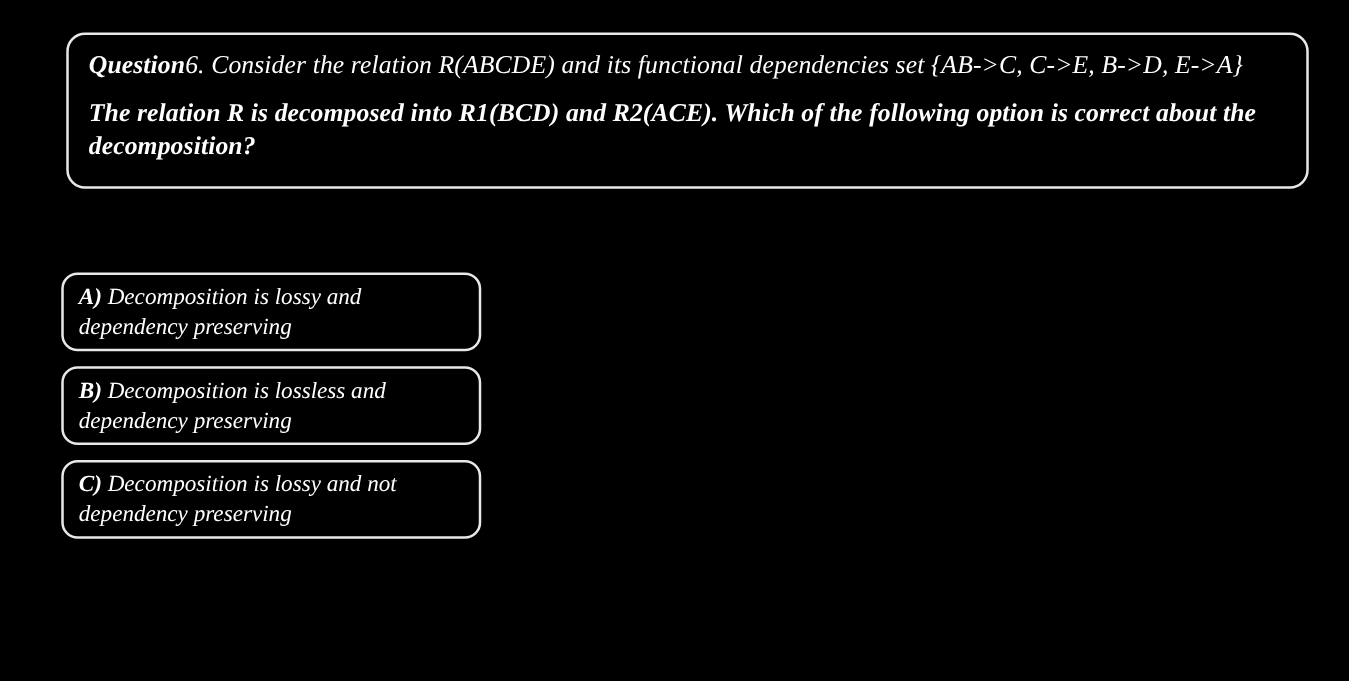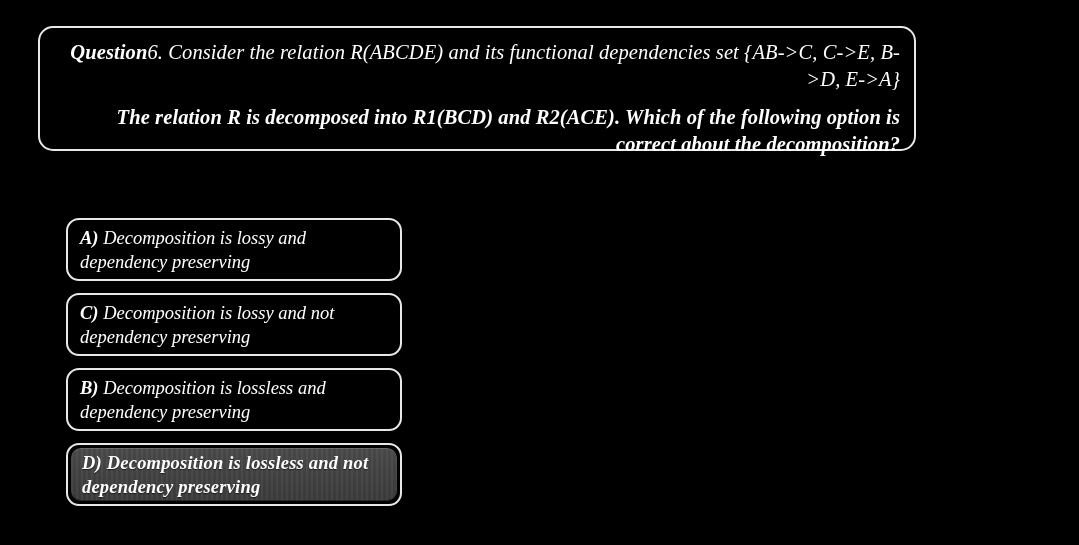--- a/index.html
+++ b/index.html
@@ -12,30 +12,29 @@
     height: 545px;
     overflow: hidden;
     font-family: "Liberation Serif", serif;
     color: #ffffff;
     position: relative;
   }
 
   
   #question-card {
     position: absolute;
-    left: 38px;
+    left: 53px;
     top: 26px;
-    width: 878px;
+    width: 994px;
     height: 125px;
     box-sizing: border-box;
     border: 2px solid #e8e8e8;
     border-radius: 15px;
     background: #000000;
     padding: 8px 14px 8px 16px;
-    text-align: right;
   }
   .q-para {
     font-style: italic;
     font-size: 20.5px;
     line-height: 26.5px;
     letter-spacing: 0.1px;
     color: #ffffff;
     white-space: pre-wrap;
   }
   #question-para-1 {
@@ -46,21 +45,21 @@
     font-weight: bold;
   }
   .q-strong {
     font-weight: bold;
     font-style: italic;
   }
 
   
   #options-list {
     position: absolute;
-    left: 66px;
+    left: 49px;
     top: 218px;
     width: 336px;
   }
   .option-box {
     position: relative;
     box-sizing: border-box;
     width: 336px;
     height: 63px;
     border: 2px solid #e8e8e8;
     border-radius: 13px;
@@ -126,30 +125,24 @@
 <div id="options-list">
 
   <div class="option-box">
     <div class="option-inner">
       <span class="option-text"><span class="option-letter">A)</span><span> Decomposition is lossy and dependency preserving</span></span>
     </div>
   </div>
 
   <div class="option-box">
     <div class="option-inner">
-      <span class="option-text"><span class="option-letter">C)</span><span> Decomposition is lossy and not dependency preserving</span></span>
+      <span class="option-text"><span class="option-letter">B)</span><span> Decomposition is lossless and dependency preserving</span></span>
     </div>
   </div>
 
   <div class="option-box">
     <div class="option-inner">
-      <span class="option-text"><span class="option-letter">B)</span><span> Decomposition is lossless and dependency preserving</span></span>
+      <span class="option-text"><span class="option-letter">C)</span><span> Decomposition is lossy and not dependency preserving</span></span>
     </div>
   </div>
 
-  <div class="option-box selected">
-    <span class="highlight-fill"></span>
-    <div class="option-inner">
-      <span class="option-text"><span class="option-letter">D)</span><span> Decomposition is lossless and not dependency preserving</span></span>
-    </div>
-  </div>
 
 </div>
 
 </body></html>

